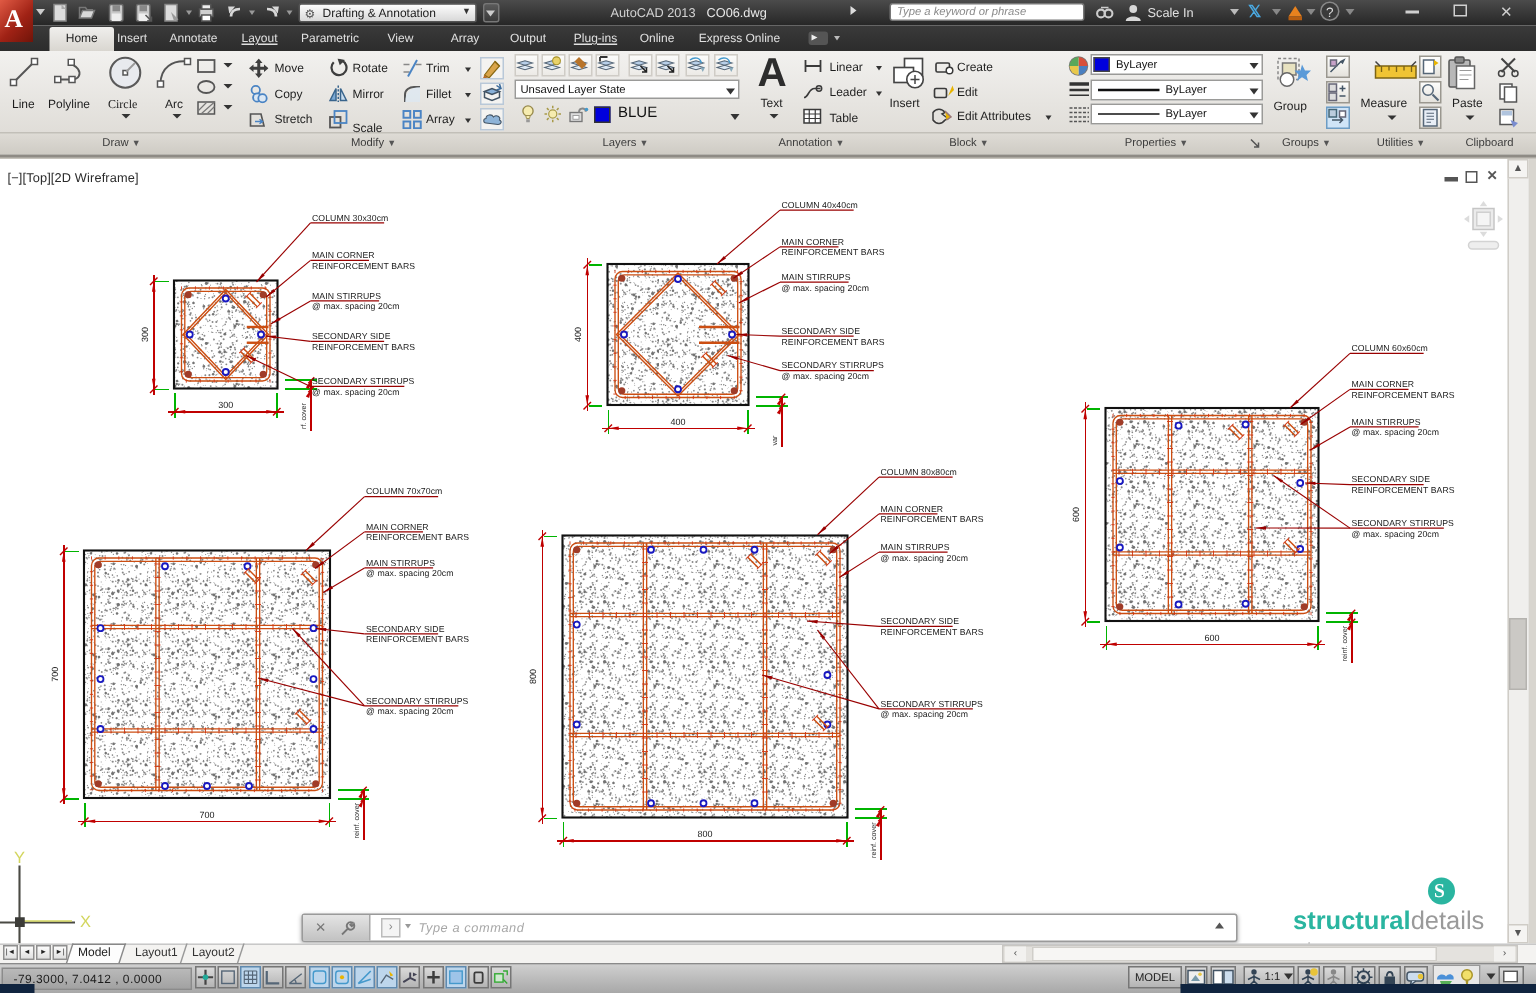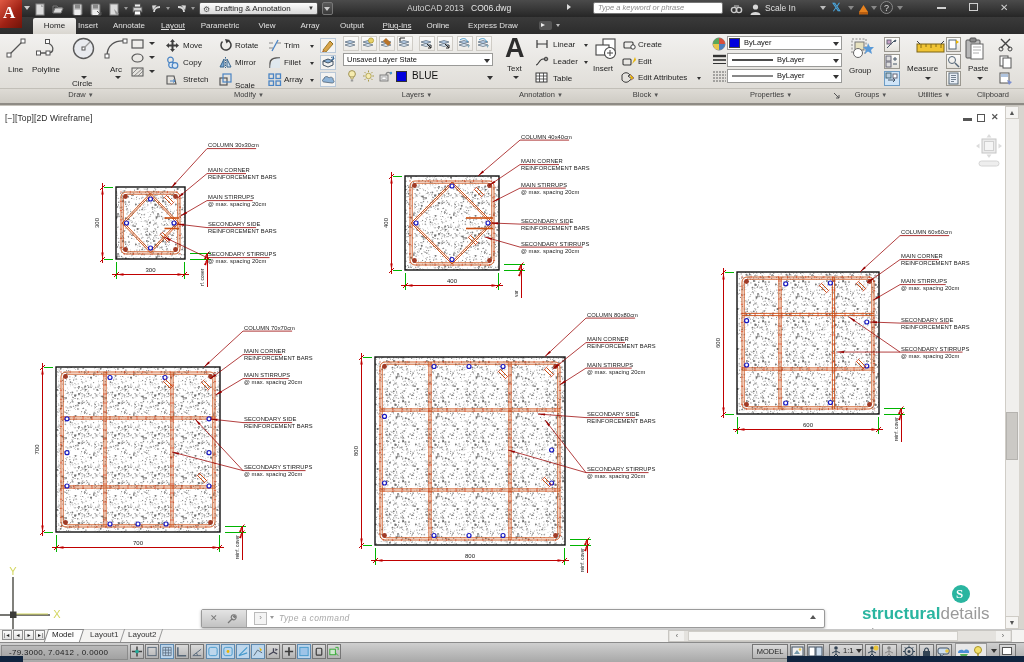--- a/index.html
+++ b/index.html
@@ -124,21 +124,21 @@
     <div class="tab tabactive" style="left:33px;width:43px;">Home</div>
     <div class="tab" style="left:74px;width:28px;">Insert</div>
     <div class="tab" style="left:105px;width:48px;text-align:center;">Annotate</div>
     <div class="tab" style="left:155px;width:36px;text-decoration:underline;">Layout</div>
     <div class="tab" style="left:192px;width:56px;">Parametric</div>
     <div class="tab" style="left:250px;width:34px;">View</div>
     <div class="tab" style="left:290px;width:40px;">Array</div>
     <div class="tab" style="left:331px;width:42px;">Output</div>
     <div class="tab" style="left:377px;width:40px;text-decoration:underline;">Plug-ins</div>
     <div class="tab" style="left:418px;width:40px;">Online</div>
-    <div class="tab" style="left:455px;width:76px;">Express Draw</div>
+    <div class="tab" style="left:455px;width:76px;">Express Online</div>
     <div class="abs" style="left:539px;top:21px;width:13px;height:9px;background:#555;border-radius:2px;"></div>
     <div class="abs" style="left:541px;top:23px;width:0;height:0;border-top:2.5px solid transparent;border-bottom:2.5px solid transparent;border-left:4px solid #eee;"></div>
     <div class="abs" style="left:556px;top:24px;width:0;height:0;border-left:2.5px solid transparent;border-right:2.5px solid transparent;border-top:3px solid #bbb;"></div>
     <div id="ribbon" class="abs"></div>
     <div class="sep abs" style="left:162px;top:36px;"></div>
     <div class="sep abs" style="left:337px;top:36px;"></div>
     <div class="sep abs" style="left:498px;top:36px;"></div>
     <div class="sep abs" style="left:588px;top:36px;"></div>
     <div class="sep abs" style="left:706px;top:36px;"></div>
     <div class="sep abs" style="left:845px;top:36px;"></div>
@@ -174,21 +174,21 @@
       <rect x="10" y="10" width="3" height="3" fill="#fff" stroke="#555"></rect>
       <line x1="12" y1="11" x2="18" y2="5" stroke="#999" stroke-width="1.2"></line>
     </svg>
     <svg class="abs" style="left:104px;top:37px;" width="24" height="22" viewBox="0 0 24 22">
       <path d="M3 19 C3 8 11 3 21 4" fill="none" stroke="#555" stroke-width="1.3"></path>
       <rect x="1" y="17" width="4" height="4" fill="#fff" stroke="#555"></rect>
       <rect x="19" y="2" width="4" height="4" fill="#fff" stroke="#555"></rect>
     </svg>
     <div class="rtext" style="left:8px;top:65px;">Line</div>
     <div class="rtext" style="left:32px;top:65px;">Polyline</div>
-    <div class="rtext" style="left:72px;top:79px;">Circle</div>
+    <div class="rtext" style="left:72px;top:65px;font-family:Liberation Serif, serif;">Circle</div>
     <div class="rtext" style="left:110px;top:65px;">Arc</div>
     <div class="abs" style="left:81px;top:76px;width:0;height:0;border-left:3px solid transparent;border-right:3px solid transparent;border-top:3.5px solid #333;"></div>
     <div class="abs" style="left:115px;top:76px;width:0;height:0;border-left:3px solid transparent;border-right:3px solid transparent;border-top:3.5px solid #333;"></div>
     <svg class="abs" style="left:130px;top:38px;" width="16" height="12" viewBox="0 0 16 12">
       <rect x="2" y="2" width="11" height="8" fill="none" stroke="#555" stroke-width="1.2"></rect>
     </svg>
     <svg class="abs" style="left:130px;top:52px;" width="16" height="12" viewBox="0 0 16 12">
       <ellipse cx="7.5" cy="6" rx="5.5" ry="4" fill="none" stroke="#555" stroke-width="1.2"></ellipse>
     </svg>
     <svg class="abs" style="left:130px;top:66px;" width="16" height="12" viewBox="0 0 16 12">

